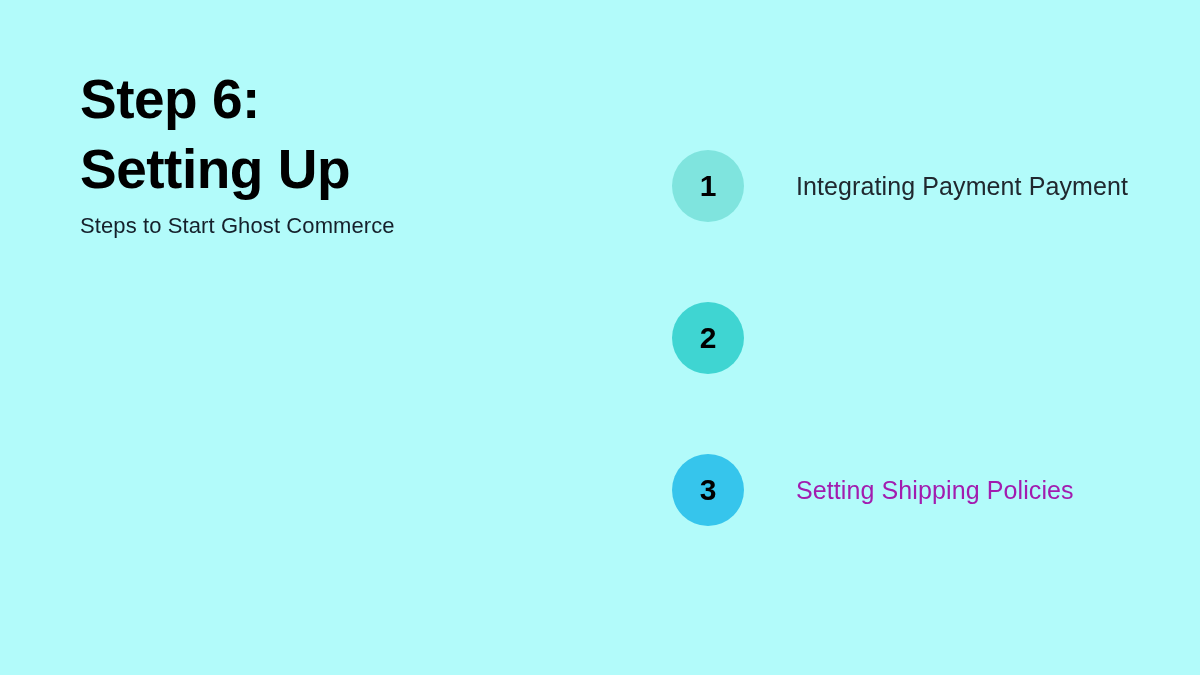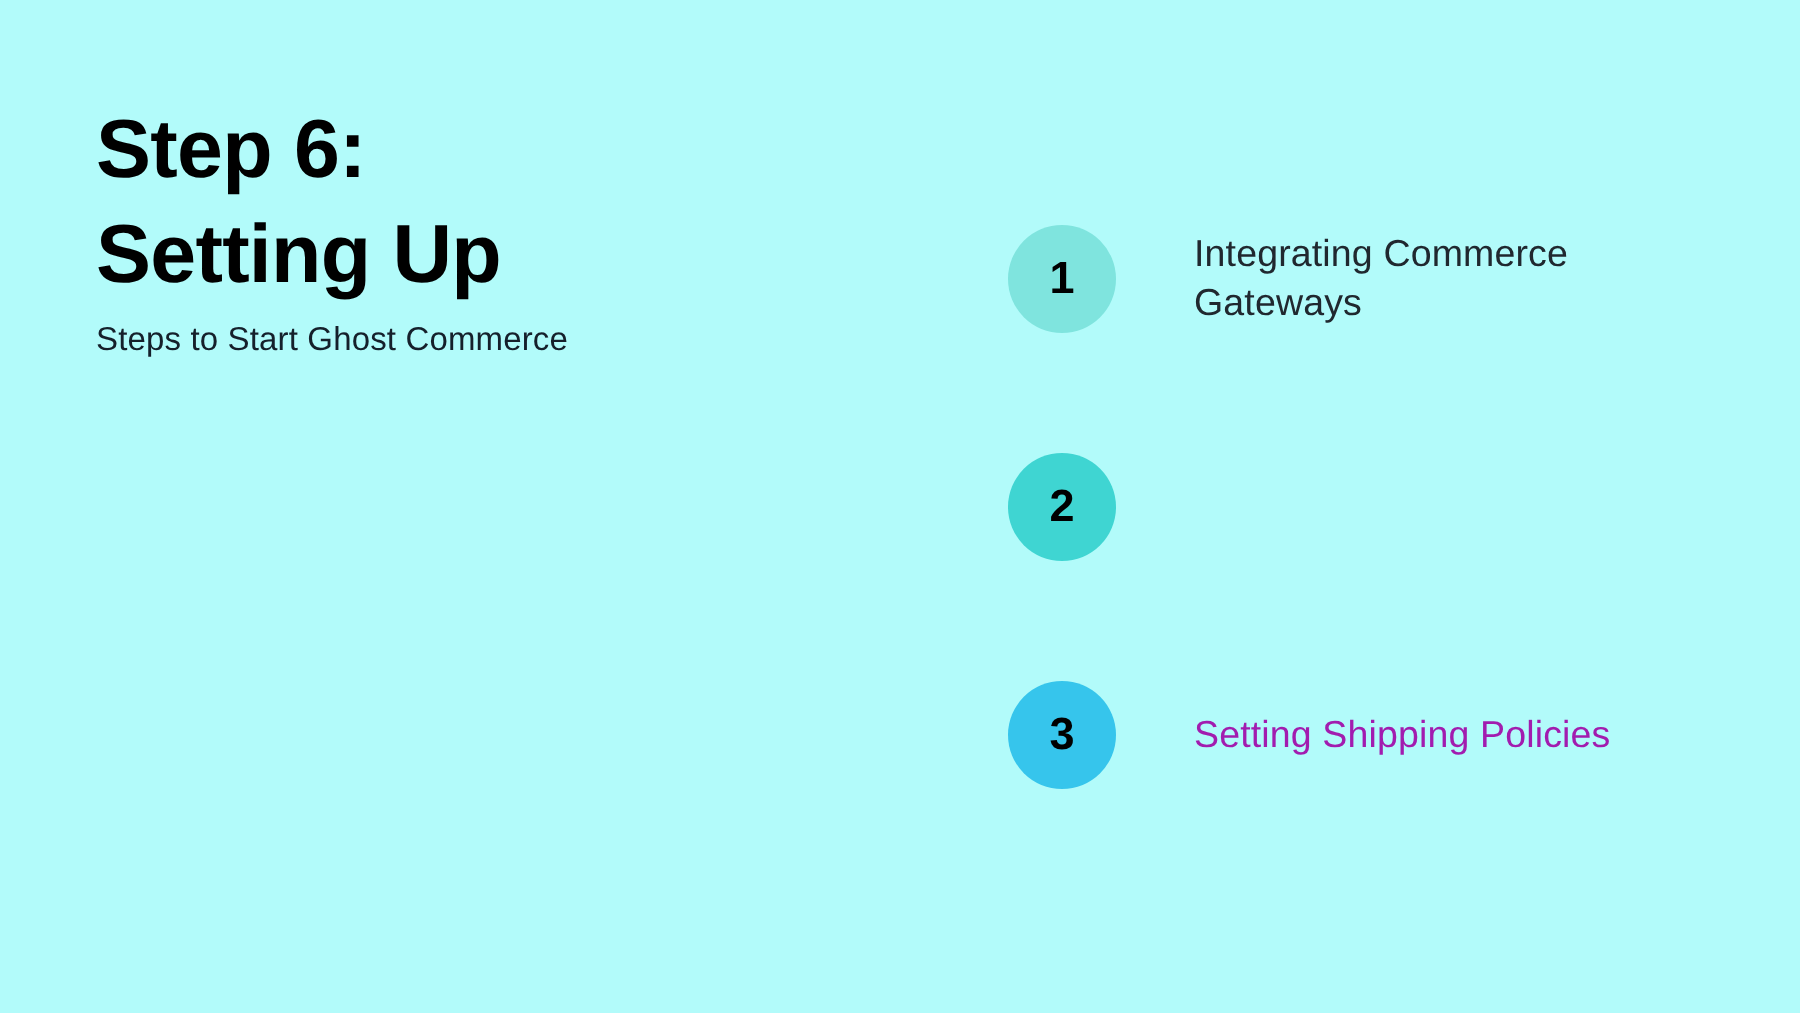--- a/index.html
+++ b/index.html
@@ -16,21 +16,21 @@
   .slide {
     position: relative;
     width: 1200px;
     height: 675px;
     background: #b2fbfa;
   }
 
   
   .left-col {
     position: absolute;
-    left: 64px;
+    left: 80px;
     top: 64px;
     width: 560px;
   }
   .headline {
     margin: 0;
     color: #000000;
     font-size: 55px;
     font-weight: 700;
     line-height: 70px;
     letter-spacing: -0.5px;
@@ -101,21 +101,21 @@
     </h1>
     <p class="subtitle" style="color: rgb(21, 32, 43);">Steps to Start Ghost Commerce</p>
   </div>
 
   <div class="steps">
 
     <div class="step-item">
       <div class="step-badge" style="background: rgb(127, 228, 222);">
         <span>1</span>
       </div>
-      <div class="step-label" style="color: rgb(32, 40, 47);">Integrating Commerce Gateways</div>
+      <div class="step-label" style="color: rgb(32, 40, 47);">Integrating Payment Payment</div>
     </div>
 
     <div class="step-item">
       <div class="step-badge" style="background: rgb(63, 213, 210);">
         <span>2</span>
       </div>
     </div>
 
     <div class="step-item">
       <div class="step-badge" style="background: rgb(54, 197, 236);">

